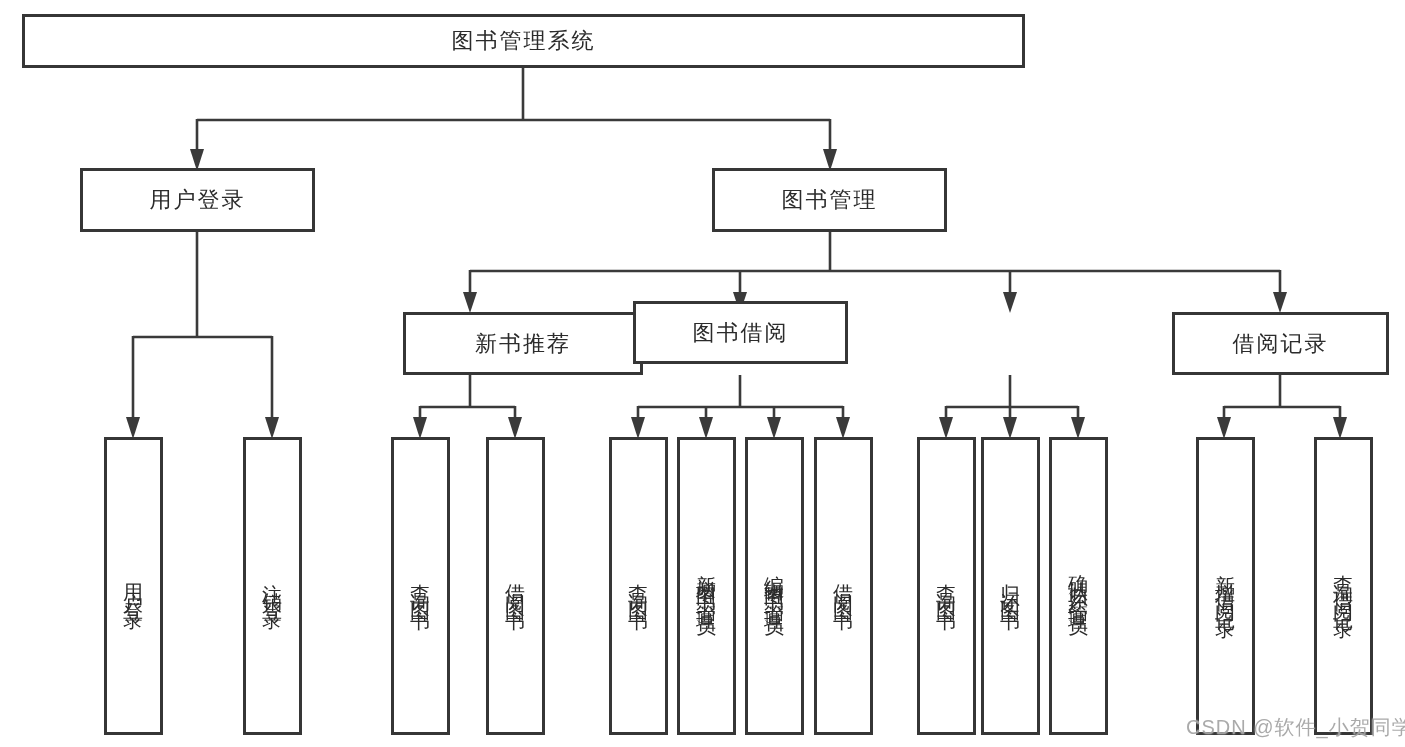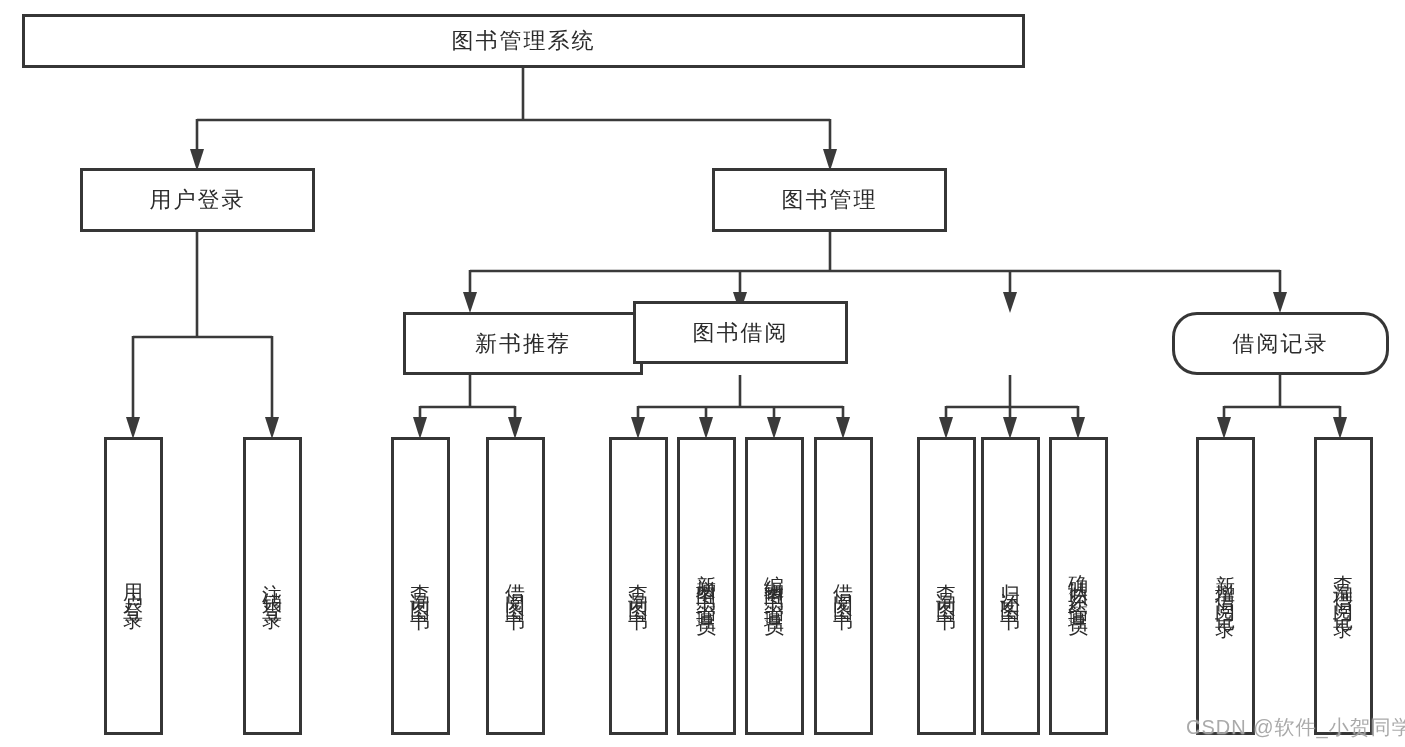--- a/index.html
+++ b/index.html
@@ -111,21 +111,21 @@
   <div class="box" style="left:712px;top:168px;width:235px;height:64px;">
     <span class="h-label">图书管理</span>
   </div>
 
   <div class="box" style="left:363px;top:312px;width:240px;height:63px;margin-left:40px;">
     <span class="h-label">新书推荐</span>
   </div>
   <div class="box" style="left:633px;top:301px;width:215px;height:63px;">
     <span class="h-label">图书借阅</span>
   </div>
-  <div class="box" style="left:1172px;top:312px;width:217px;height:63px;border-radius:25px;">
+  <div class="box" style="left:1172px;top:312px;width:217px;height:63px;">
     <span class="h-label">借阅记录</span>
   </div>
 
   <div class="box leaf" style="left:104px;">
     <span class="v-label">用户登录</span>
   </div>
   <div class="box leaf" style="left:243px;">
     <span class="v-label">注销登录</span>
   </div>
 

